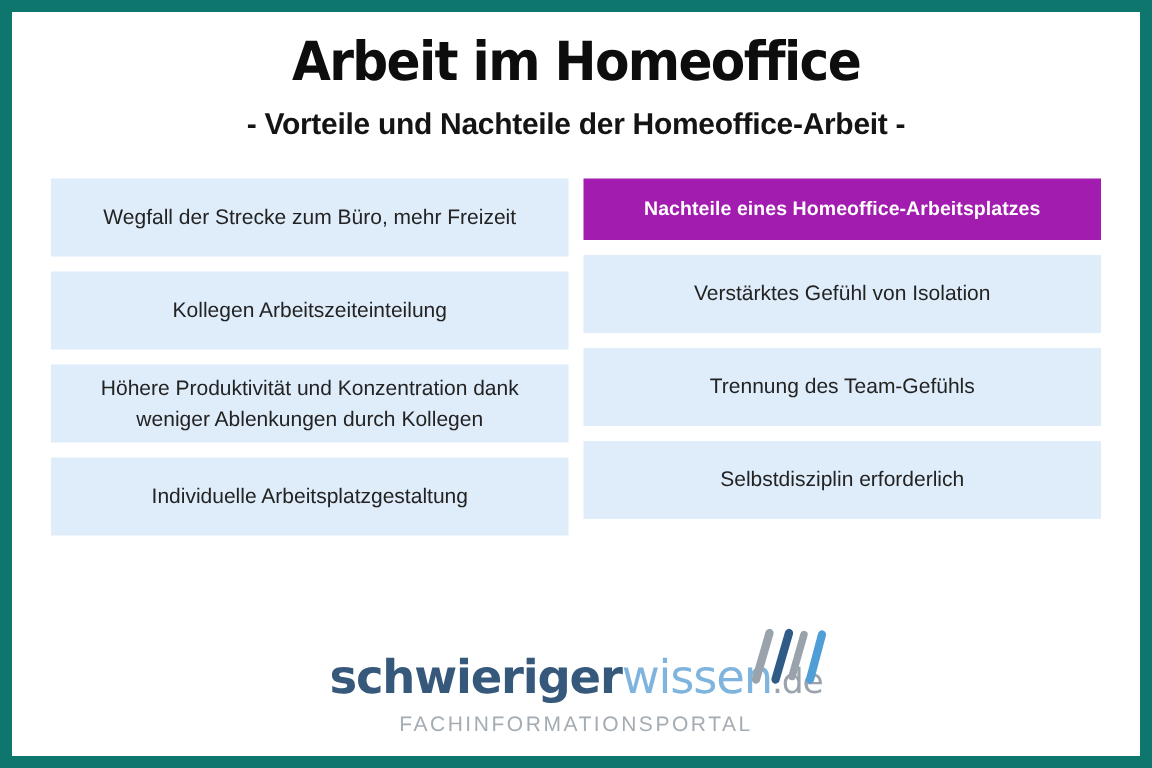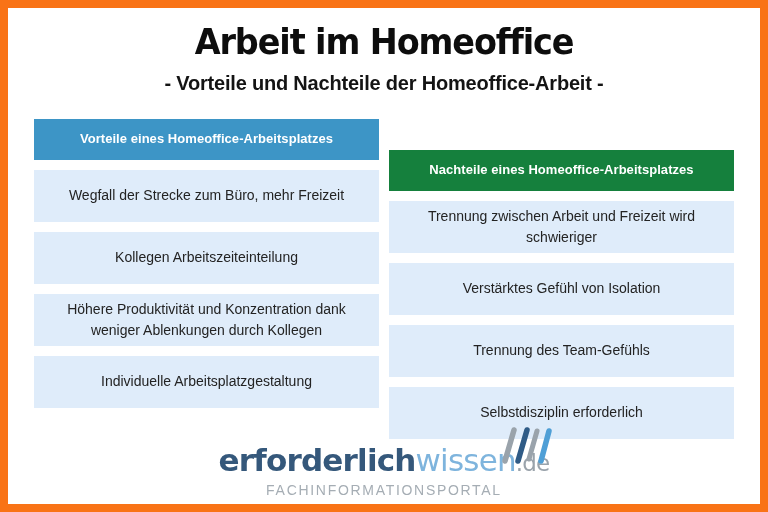--- a/index.html
+++ b/index.html
@@ -6,21 +6,21 @@
     margin: 0;
     padding: 0;
     background: #ffffff;
   }
   .page {
     position: relative;
     width: 768px;
     height: 512px;
     background: #ffffff;
     box-sizing: border-box;
-    border: 8px solid #f97316;
+    border: 8px solid #0f766e;
     font-family: "Liberation Sans", sans-serif;
     overflow: hidden;
   }
   .inner {
     position: absolute;
     inset: 0;
     display: flex;
     flex-direction: column;
   }
 
@@ -70,21 +70,21 @@
     text-align: center;
     padding: 11px 8px;
     line-height: 1.25;
     box-sizing: border-box;
     min-height: 41px;
     display: flex;
     align-items: center;
     justify-content: center;
   }
   .col-header.pro  { background: #3d95c6; }
-  .col-header.con  { background: #15803d; margin-top: 31px; }
+  .col-header.con  { background: #a21caf; }
 
   .cell {
     background: #dfecfa;
     color: #232323;
     font-size: 14px;
     font-weight: 400;
     line-height: 1.45;
     text-align: center;
     padding: 10px 14px;
     box-sizing: border-box;
@@ -140,48 +140,46 @@
   <div class="inner">
 
     <div class="header">
       <h1 class="title">Arbeit im Homeoffice</h1>
       <div class="subtitle">- Vorteile und Nachteile der Homeoffice-Arbeit -</div>
     </div>
 
     <div class="table-wrap">
 
       <div class="column">
-        <div class="col-header pro">Vorteile eines Homeoffice-Arbeitsplatzes</div>
         <div class="cell">Wegfall der Strecke zum Büro, mehr Freizeit</div>
         <div class="cell">Kollegen Arbeitszeiteinteilung</div>
         <div class="cell">Höhere Produktivität und Konzentration dank weniger Ablenkungen durch Kollegen</div>
         <div class="cell">Individuelle Arbeitsplatzgestaltung</div>
       </div>
 
       <div class="column">
         <div class="col-header con">Nachteile eines Homeoffice-Arbeitsplatzes</div>
-        <div class="cell">Trennung zwischen Arbeit und Freizeit wird schwieriger</div>
         <div class="cell">Verstärktes Gefühl von Isolation</div>
         <div class="cell">Trennung des Team-Gefühls</div>
         <div class="cell">Selbstdisziplin erforderlich</div>
       </div>
 
     </div>
 
     <div class="footer">
       <div class="logo">
         <svg class="slashes" viewBox="0 0 58 40">
           <g stroke-linecap="round">
             <line x1="10" y1="36" x2="19" y2="5" stroke="#9aa3ab" stroke-width="5.5"></line>
             <line x1="23" y1="36" x2="32" y2="5" stroke="#2f5b86" stroke-width="5.5"></line>
             <line x1="34" y1="34" x2="42" y2="6" stroke="#9aa3ab" stroke-width="5"></line>
             <line x1="46" y1="36" x2="54" y2="6" stroke="#4f9fd6" stroke-width="5.5"></line>
           </g>
         </svg>
         <div class="logo-wordmark">
-          <span class="logo-part1">erforderlich</span><span class="logo-part2">wissen</span><span class="logo-part3">.de</span>
+          <span class="logo-part1">schwieriger</span><span class="logo-part2">wissen</span><span class="logo-part3">.de</span>
         </div>
         <div class="logo-tag">FACHINFORMATIONSPORTAL</div>
       </div>
     </div>
 
   </div>
 </div>
 
 </body></html>

